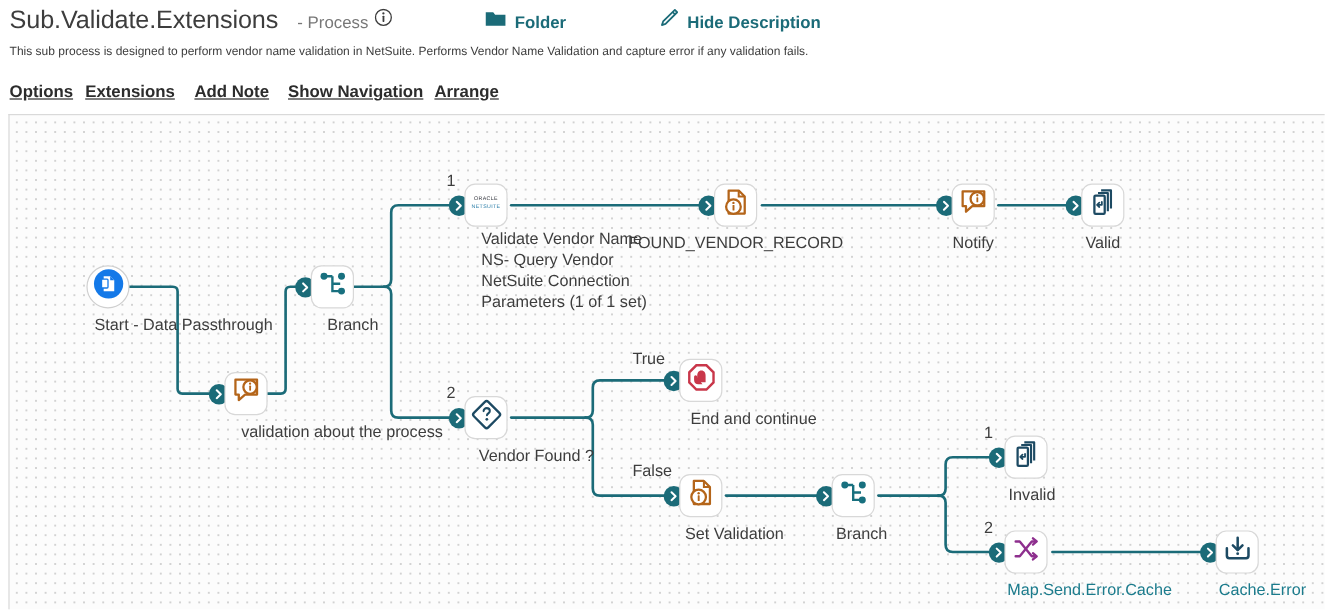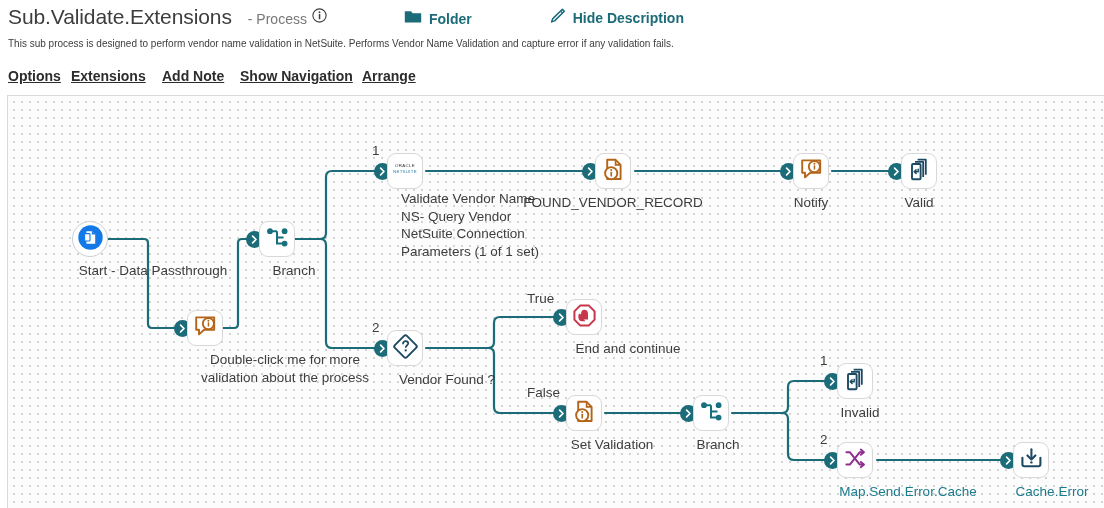--- a/index.html
+++ b/index.html
@@ -200,21 +200,20 @@
         <span>
           <svg width="25" height="25" viewBox="0 0 25 25">
             <path d="M3.2 3.4h18v12.4h-10l-5.2 4.6v-4.6h-2.8z" fill="none" stroke="#b4651a" stroke-width="1.9" stroke-linejoin="round"></path>
             <circle cx="15.4" cy="9.6" r="5.6" fill="#ffffff" stroke="#b4651a" stroke-width="1.9"></circle>
             <circle cx="15.4" cy="6.7" r="0.95" fill="#b4651a"></circle>
             <rect x="14.7" y="8.3" width="1.5" height="4.3" rx="0.5" fill="#b4651a"></rect>
           </svg>
         </span>
       </div>
       <div class="node-label lbl-center sub-lines" style="left:277px; top:255px;">
-        <div>Double-click me for more</div>
         <div>validation about the process</div>
       </div>
     </div>
 
     <div class="node">
       <div class="chev" style="left:238px; top:135px;">
         <svg width="11" height="11" viewBox="0 0 11 11">
             <path d="M3.6 2.2 7 5.5 3.6 8.8" fill="none" stroke="#fff" stroke-width="1.7" stroke-linecap="round" stroke-linejoin="round"></path>
           </svg>
       </div>

